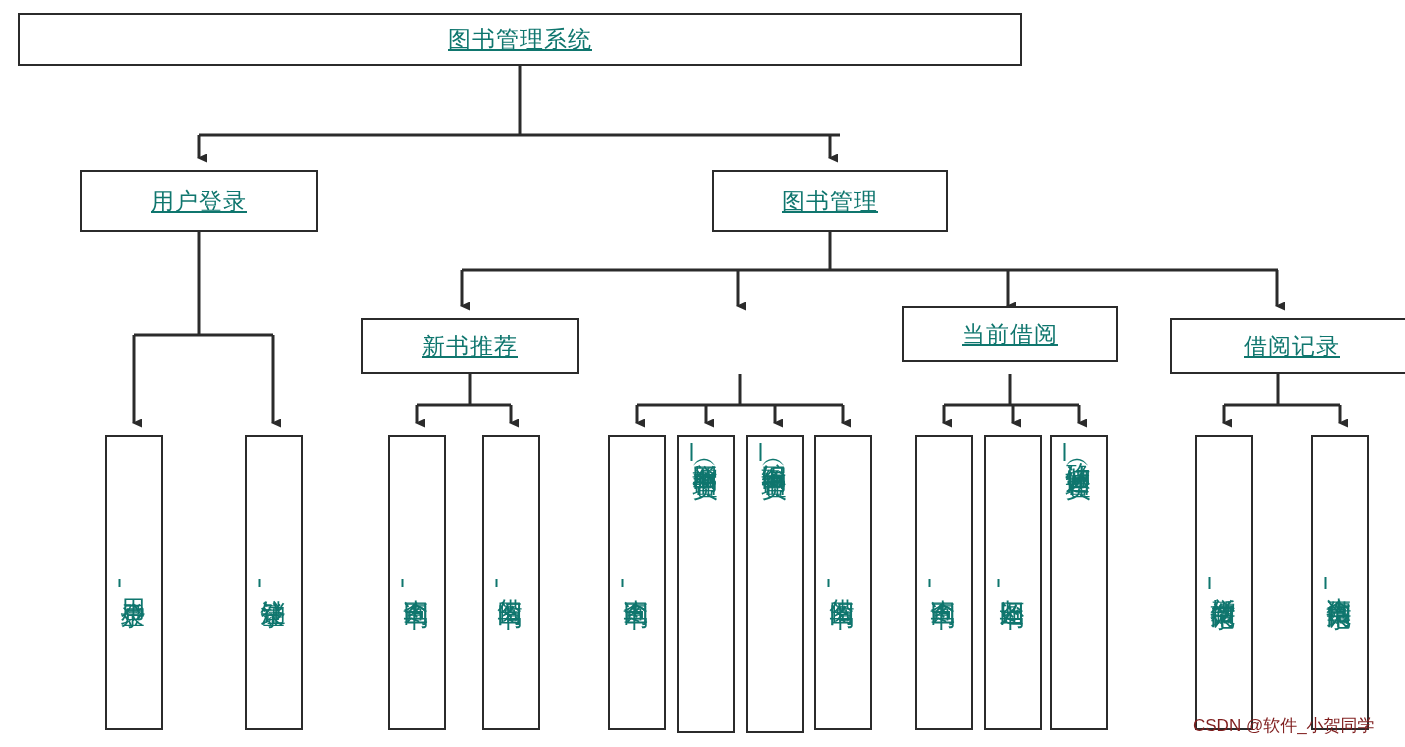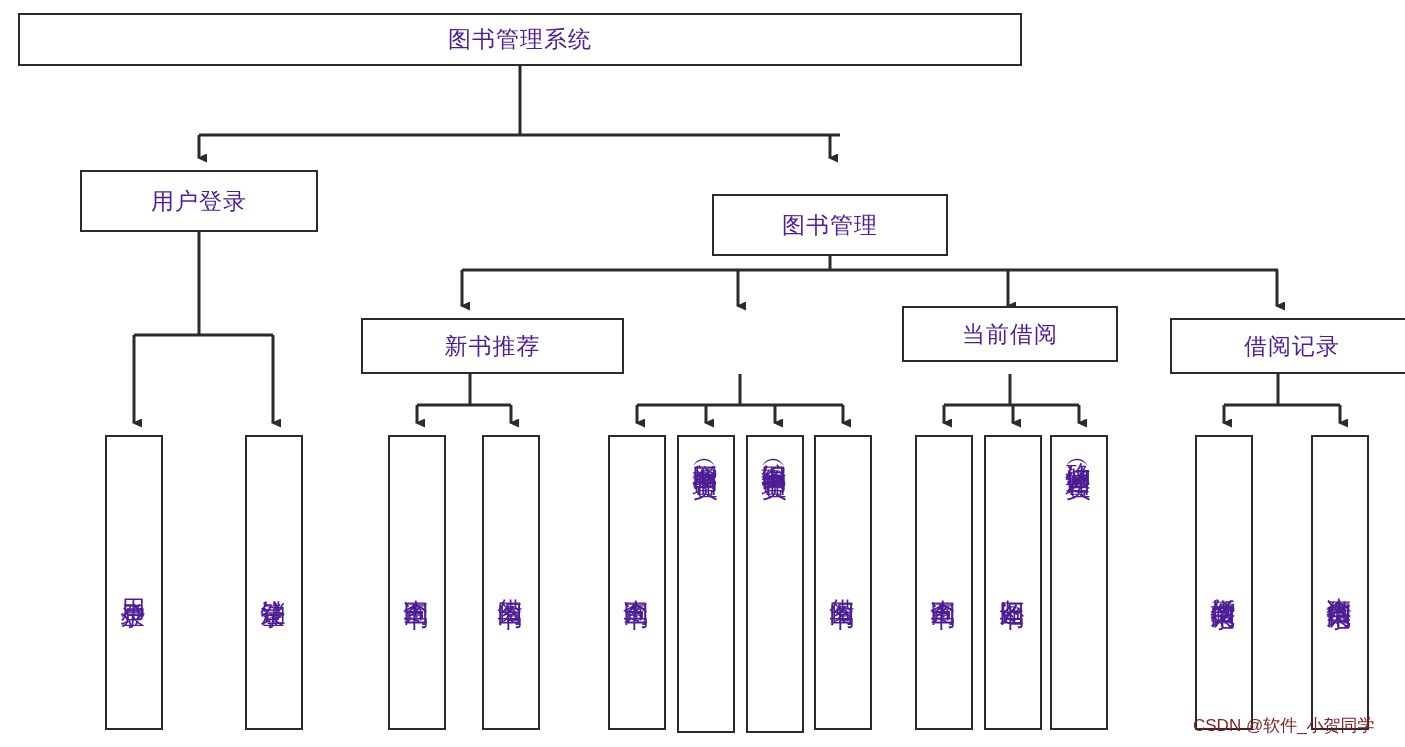--- a/index.html
+++ b/index.html
@@ -28,22 +28,23 @@
     pointer-events: none;
   }
   .node {
     position: absolute;
     box-sizing: border-box;
     border: 2.5px solid #2b2b2b;
     background: #ffffff;
     display: flex;
     align-items: center;
     justify-content: center;
-    color: #4c1d95;
+    color: #0f766e;
     z-index: 2;
+    text-decoration: underline;
   }
   .node.horizontal {
     font-size: 23px;
     letter-spacing: 1px;
   }
   .node.vertical {
     writing-mode: vertical-rl;
     text-orientation: upright;
     align-items: center;
     justify-content: center;
@@ -122,25 +123,25 @@
     </g>
   </svg>
 
   <div class="node horizontal" style="left:18px; top:13px; width:1004px; height:53px;">
     <span>图书管理系统</span>
   </div>
 
   <div class="node horizontal" style="left:80px; top:170px; width:238px; height:62px;">
     <span>用户登录</span>
   </div>
-  <div class="node horizontal" style="left:712px; top:170px; width:236px; height:62px;margin-top:24px;">
+  <div class="node horizontal" style="left:712px; top:170px; width:236px; height:62px;">
     <span>图书管理</span>
   </div>
 
-  <div class="node horizontal" style="left:361px; top:318px; width:263px; height:56px;align-items:center;">
+  <div class="node horizontal" style="left:361px; top:318px; width:218px; height:56px;align-items:center;">
     <span>新书推荐</span>
   </div>
   <div class="node horizontal" style="left:902px; top:306px; width:216px; height:56px;">
     <span>当前借阅</span>
   </div>
   <div class="node horizontal" style="left:1170px; top:318px; width:244px; height:56px;">
     <span>借阅记录</span>
   </div>
 
   <div class="node vertical" style="left:105px; top:435px; width:58px; height:295px;">

